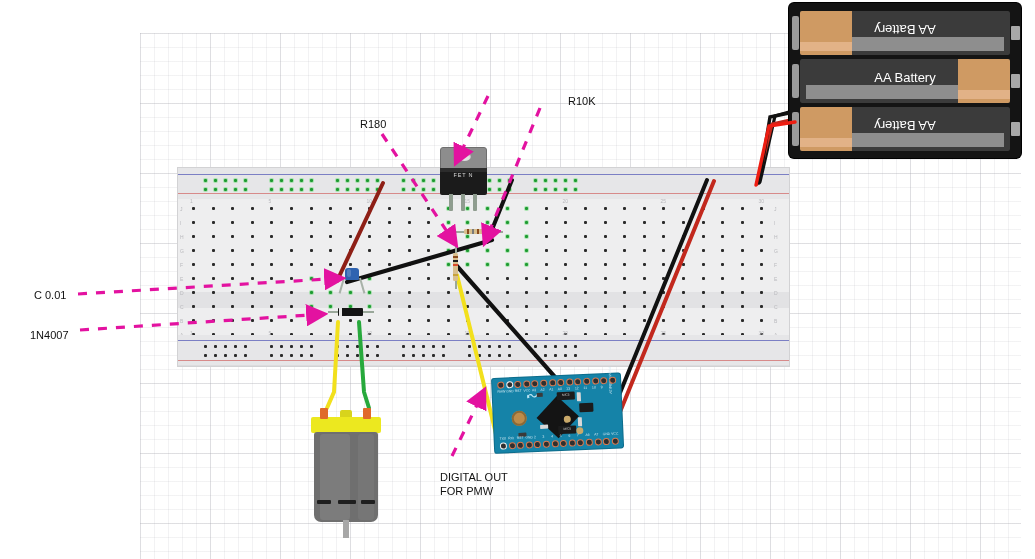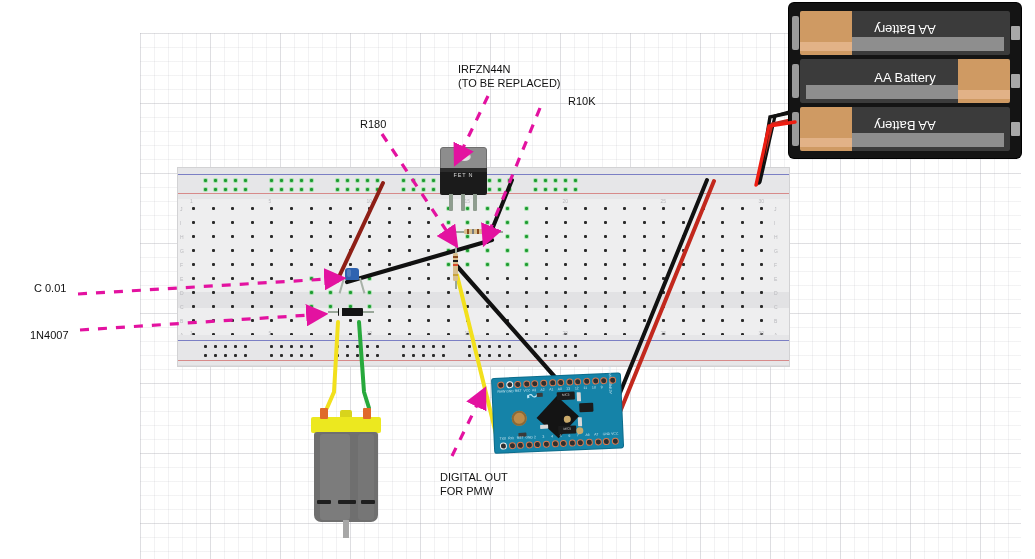--- a/index.html
+++ b/index.html
@@ -838,22 +838,20 @@
       <path d="M382,134 L448,233" marker-end="url(#ah)"></path>
 
       <path d="M78,294 L328,279" marker-end="url(#ah)"></path>
 
       <path d="M80,330 L310,315" marker-end="url(#ah)"></path>
 
       <path d="M452,456 L478,403" marker-end="url(#ah)"></path>
     </g>
   </svg>
 
-  <div class="anno" style="left:458px;top:62px;">IRFZN44N
-(TO BE REPLACED)</div>
   <div class="anno" style="left:568px;top:94px;">R10K</div>
   <div class="anno" style="left:360px;top:117px;">R180</div>
-  <div class="anno" style="left:34px;top:281px;">C 0.01</div>
+  <div class="anno" style="left:34px;top:288px;">C 0.01</div>
   <div class="anno" style="left:30px;top:328px;">1N4007</div>
   <div class="anno" style="left:440px;top:470px;">DIGITAL OUT
 FOR PMW</div>
 
 </div>
 
 </body></html>

